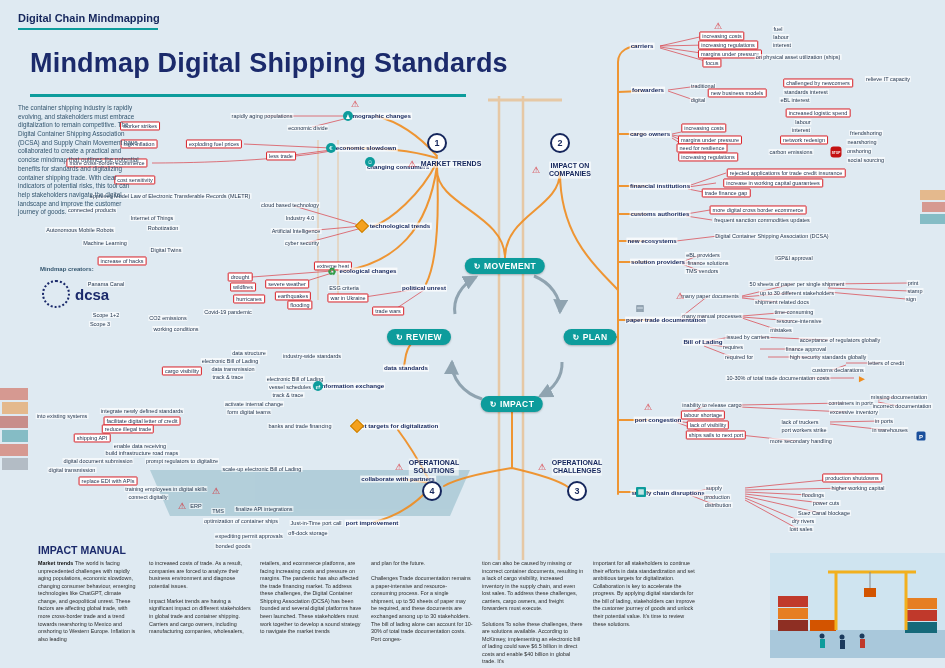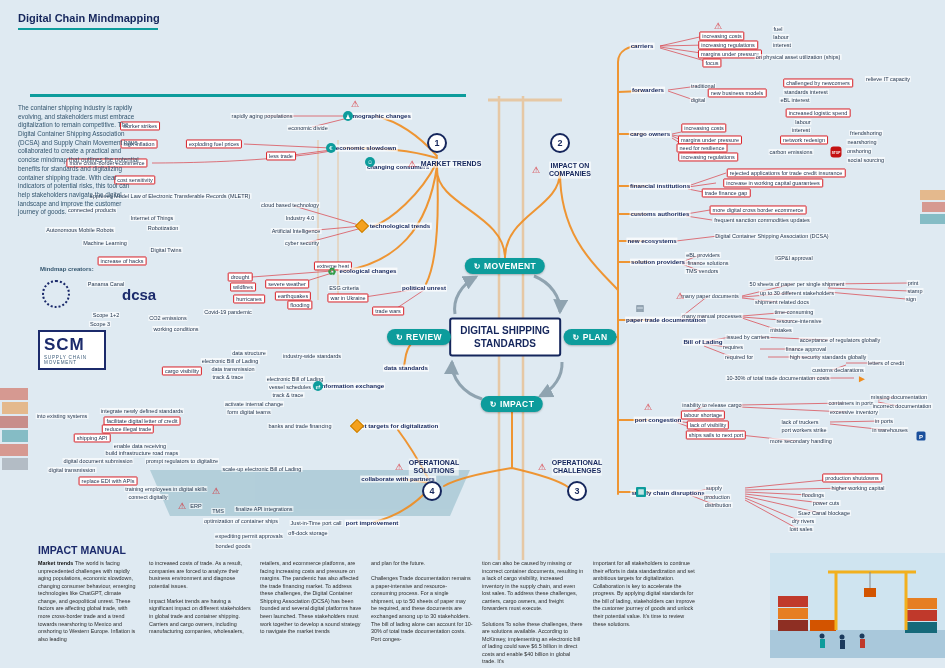--- a/index.html
+++ b/index.html
@@ -26,21 +26,21 @@
   
   .brand{position:absolute;left:18px;top:12px;font-size:11px;font-weight:bold;color:#15265c;z-index:4;}
   .brand-rule{position:absolute;left:18px;top:28px;width:140px;height:2px;background:#0d9c9c;z-index:4;}
   .title{position:absolute;left:30px;top:48px;font-size:27px;font-weight:bold;color:#1b2a6b;z-index:4;letter-spacing:.2px;}
   .title-rule{position:absolute;left:30px;top:94px;width:436px;height:2.5px;background:#0d9c9c;z-index:4;}
   .intro{position:absolute;left:18px;top:104px;width:124px;font-size:6.3px;line-height:1.38;color:#33556e;z-index:4;}
   
   .creators-label{position:absolute;left:40px;top:266px;font-size:6px;font-weight:bold;color:#33556e;z-index:4;}
   .logo-dcsa{position:absolute;left:42px;top:280px;display:flex;align-items:center;gap:5px;z-index:4;}
   .logo-dcsa .ring{width:24px;height:24px;border:2.5px dotted #1b2a6b;border-radius:50%;}
-  .logo-dcsa .word{font-size:15px;font-weight:bold;color:#1b2a6b;margin-left:47px;}
+  .logo-dcsa .word{font-size:15px;font-weight:bold;color:#1b2a6b;}
   .logo-scm{position:absolute;left:38px;top:330px;width:56px;border:2px solid #1b2a6b;background:#fff;
             padding:4px 4px 3px 4px;text-align:left;z-index:4;}
   .logo-scm .scm{font-size:17px;font-weight:bold;color:#1b2a6b;letter-spacing:1px;line-height:1;}
   .logo-scm .sub{font-size:4.6px;letter-spacing:.8px;color:#3a5a78;margin-top:2px;white-space:pre-line;}
   
   .pill{position:absolute;transform:translate(-50%,-50%);background:#0d9c9c;color:#fff;font-weight:bold;
         font-size:8.5px;padding:3px 9px;border-radius:10px;letter-spacing:.4px;z-index:5;
         display:flex;align-items:center;gap:3px;box-shadow:0 1px 2px rgba(0,0,0,.25);}
   .pill .cyc{font-size:8px;}
   .hub{position:absolute;left:505px;top:337px;transform:translate(-50%,-50%);background:#fff;
@@ -152,36 +152,30 @@
     <g stroke="#8fa3b0" stroke-width="3" fill="none">
       <path d="M455,314 A46,38 0 0 1 476,277" marker-end="url(#arr)"></path>
       <path d="M534,276 A46,38 0 0 1 560,312" marker-end="url(#arr)"></path>
       <path d="M562,362 A46,38 0 0 1 540,396" marker-end="url(#arr)"></path>
       <path d="M482,399 A46,38 0 0 1 452,362" marker-end="url(#arr)"></path>
     </g>
   </svg>
 
   <div class="brand">Digital Chain Mindmapping</div>
   <div class="brand-rule"></div>
+  <div class="title">Mindmap Digital Shipping Standards</div>
   <div class="title-rule"></div>
   <div class="intro">The container shipping industry is rapidly evolving, and stakeholders must embrace digitalization to remain competitive. The Digital Container Shipping Association (DCSA) and Supply Chain Movement have collaborated to create a practical and concise mindmap that outlines the potential benefits for standards and digitalizing container shipping trade. With clear indicators of potential risks, this tool can help stakeholders navigate the digital landscape and improve the customer journey of goods.</div>
 
   <div class="creators-label">Mindmap creators:</div>
   <div class="logo-dcsa">
     <span class="ring"></span>
     <span class="word">dcsa</span>
   </div>
-  <div class="logo-scm">
-    <div class="scm">SCM</div>
-    <div class="sub">SUPPLY CHAIN
-MOVEMENT</div>
-  </div>
-
-  <div class="hub">DIGITAL SHIPPING
-STANDARDS</div>
+
   <div class="pill" style="left:505px;top:266px">
     <span class="cyc">↻</span>
     <span>MOVEMENT</span>
   </div>
   <div class="pill" style="left:590px;top:337px">
     <span class="cyc">↻</span>
     <span>PLAN</span>
   </div>
   <div class="pill" style="left:512px;top:404px">
     <span class="cyc">↻</span>

